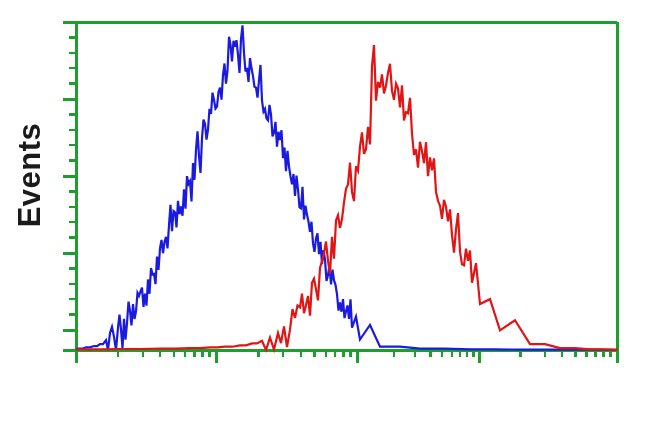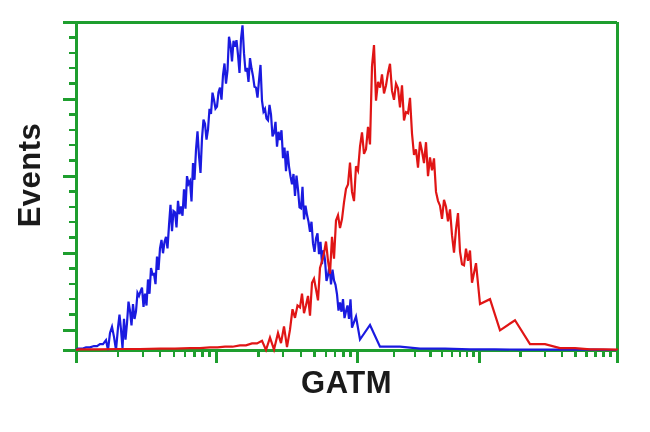--- a/index.html
+++ b/index.html
@@ -139,15 +139,14 @@
     <g id="series-group">
         <path d="M76.00 350.00 L78.00 348.69 L82.00 348.69 L86.00 347.38 L90.00 347.38 L94.00 346.06 L97.00 346.06 L100.00 344.10 L103.00 344.10 L106.00 340.16 L108.00 350.00 L110.00 332.94 L112.00 326.79 L114.00 336.88 L116.00 350.00 L118.00 327.70 L119.50 314.50 L121.00 329.66 L122.50 348.11 L124.00 318.84 L125.50 339.56 L127.00 323.10 L128.50 301.57 L130.00 310.64 L131.50 325.35 L133.00 304.08 L134.50 318.94 L136.00 311.30 L137.50 292.81 L139.00 295.88 L140.50 291.47 L142.00 287.68 L143.50 306.91 L145.00 293.58 L146.50 305.49 L148.00 279.48 L149.50 293.79 L151.00 268.00 L152.50 274.37 L154.00 273.90 L155.50 284.20 L157.00 256.52 L158.50 269.90 L160.00 248.32 L161.50 239.96 L163.00 253.24 L164.50 242.04 L166.00 236.84 L167.50 248.34 L169.00 225.36 L170.50 204.75 L172.00 231.26 L173.50 210.97 L175.00 212.24 L176.50 227.40 L178.00 200.76 L179.50 214.18 L181.00 206.34 L182.50 215.81 L184.00 189.28 L185.50 208.58 L187.00 176.16 L188.50 183.97 L190.00 181.08 L191.50 201.46 L193.00 163.04 L194.50 179.80 L196.00 149.92 L197.50 131.44 L199.00 155.82 L200.50 172.84 L202.00 138.44 L203.50 119.65 L205.00 123.68 L206.50 139.55 L208.00 129.58 L209.50 108.78 L211.00 113.84 L212.50 92.66 L214.00 100.06 L215.50 108.54 L217.00 106.62 L218.50 92.32 L220.00 87.60 L221.50 99.69 L223.00 75.14 L224.50 63.46 L226.00 83.66 L227.50 70.72 L229.00 36.76 L230.50 44.73 L232.00 61.36 L233.50 40.87 L235.00 46.60 L236.50 40.15 L238.00 54.80 L239.50 73.00 L241.00 39.06 L242.50 25.30 L244.00 53.16 L245.50 71.53 L247.00 67.92 L248.50 81.86 L250.00 58.08 L251.50 68.32 L253.00 76.12 L254.50 86.79 L256.00 87.60 L257.50 97.54 L259.00 80.38 L260.50 64.95 L262.00 100.72 L263.50 111.61 L265.00 108.92 L266.50 118.62 L268.00 120.40 L269.50 104.92 L271.00 114.50 L272.50 136.38 L274.00 132.86 L275.50 121.87 L277.00 146.64 L278.50 131.82 L280.00 140.08 L281.50 130.23 L283.00 158.12 L284.50 147.54 L286.00 171.24 L287.50 150.75 L289.00 166.32 L290.50 176.42 L292.00 184.36 L293.50 174.01 L295.00 195.84 L296.50 175.53 L298.00 189.28 L299.50 207.43 L301.00 208.30 L302.50 186.74 L304.00 219.46 L305.50 205.64 L307.00 214.86 L308.50 221.60 L310.00 231.92 L311.50 221.75 L313.00 243.40 L314.50 251.90 L316.00 238.48 L317.50 233.36 L319.00 254.22 L320.50 241.78 L322.00 264.06 L323.50 250.15 L325.00 259.80 L326.50 280.92 L328.00 275.22 L329.50 265.52 L331.00 284.40 L332.50 269.67 L334.00 280.46 L335.50 284.86 L337.00 294.24 L338.50 310.56 L340.00 302.44 L341.50 311.74 L343.00 299.16 L344.50 318.13 L346.00 311.30 L347.50 305.48 L349.00 318.84 L350.50 299.30 L352.00 327.70 L356.00 316.53 L360.00 339.50 L370.00 324.97 L380.00 346.72 L400.00 346.72 L420.00 348.69 L445.00 348.69 L470.00 349.34 L495.00 349.34 L520.00 349.67 L545.00 349.67 L570.00 349.67 L593.50 349.67 L617.00 350.00 L617.00 350.00" fill="none" stroke="#1a1ae0" stroke-width="2.2" stroke-linejoin="miter" stroke-linecap="butt"></path>
         <path d="M76.00 350.00 L78.00 349.34 L99.00 349.34 L120.00 349.02 L140.00 349.02 L160.00 348.69 L175.00 348.69 L190.00 348.03 L200.00 348.03 L210.00 347.38 L217.50 347.38 L225.00 346.72 L232.50 346.72 L240.00 345.41 L246.00 345.41 L252.00 343.44 L257.00 343.44 L262.00 340.82 L266.00 350.00 L270.00 337.54 L274.00 349.60 L278.00 332.94 L281.00 343.15 L284.00 326.38 L287.00 346.99 L290.00 329.66 L292.50 309.25 L295.00 317.86 L297.50 305.41 L300.00 307.36 L302.00 293.64 L304.00 313.26 L306.00 305.24 L308.00 295.88 L310.00 315.60 L312.00 282.76 L314.00 278.69 L316.00 289.32 L318.00 300.33 L320.00 268.00 L322.00 261.20 L324.00 253.24 L326.00 241.51 L328.00 260.78 L330.00 273.75 L332.00 236.84 L334.00 258.74 L336.00 220.44 L338.00 215.24 L340.00 227.98 L342.00 219.10 L344.00 202.40 L346.00 188.82 L348.00 184.36 L350.00 162.53 L352.00 191.90 L354.00 201.07 L356.00 166.32 L358.00 170.70 L360.00 146.64 L362.00 132.44 L364.00 153.86 L366.00 149.17 L368.00 126.96 L370.00 144.45 L372.00 66.28 L374.00 45.04 L376.00 100.72 L378.00 81.92 L380.00 87.60 L382.00 74.37 L384.00 93.50 L386.00 85.53 L388.00 72.84 L390.00 63.76 L392.00 90.88 L394.00 99.80 L396.00 83.66 L398.00 88.32 L400.00 107.28 L402.00 85.35 L404.00 120.40 L406.00 112.09 L408.00 113.18 L410.00 97.90 L412.00 133.52 L414.00 154.99 L416.00 149.26 L418.00 167.64 L420.00 141.72 L422.00 151.30 L424.00 163.04 L426.00 142.22 L428.00 176.16 L430.00 157.40 L432.00 170.26 L434.00 158.43 L436.00 191.90 L438.00 200.80 L440.00 205.68 L442.00 218.77 L444.00 199.78 L446.00 206.73 L448.00 221.42 L450.00 209.40 L452.00 235.20 L454.00 252.66 L456.00 229.30 L458.00 213.08 L460.00 251.60 L462.00 264.33 L464.00 265.38 L466.00 248.66 L468.00 260.78 L470.00 250.51 L472.00 282.76 L476.00 263.23 L480.00 304.08 L490.00 299.16 L500.00 330.32 L515.00 320.22 L530.00 344.10 L545.00 344.10 L560.00 348.03 L575.00 348.03 L590.00 349.34 L603.50 349.34 L617.00 349.67 L617.00 350.00" fill="none" stroke="#e01515" stroke-width="2.2" stroke-linejoin="miter" stroke-linecap="butt"></path>
       </g>
   </svg>
 
   <div id="y-axis-title">
     <span>Events</span>
   </div>
 
-  <div id="x-axis-title">GATM</div>
 
 </div>
 
 </body></html>

